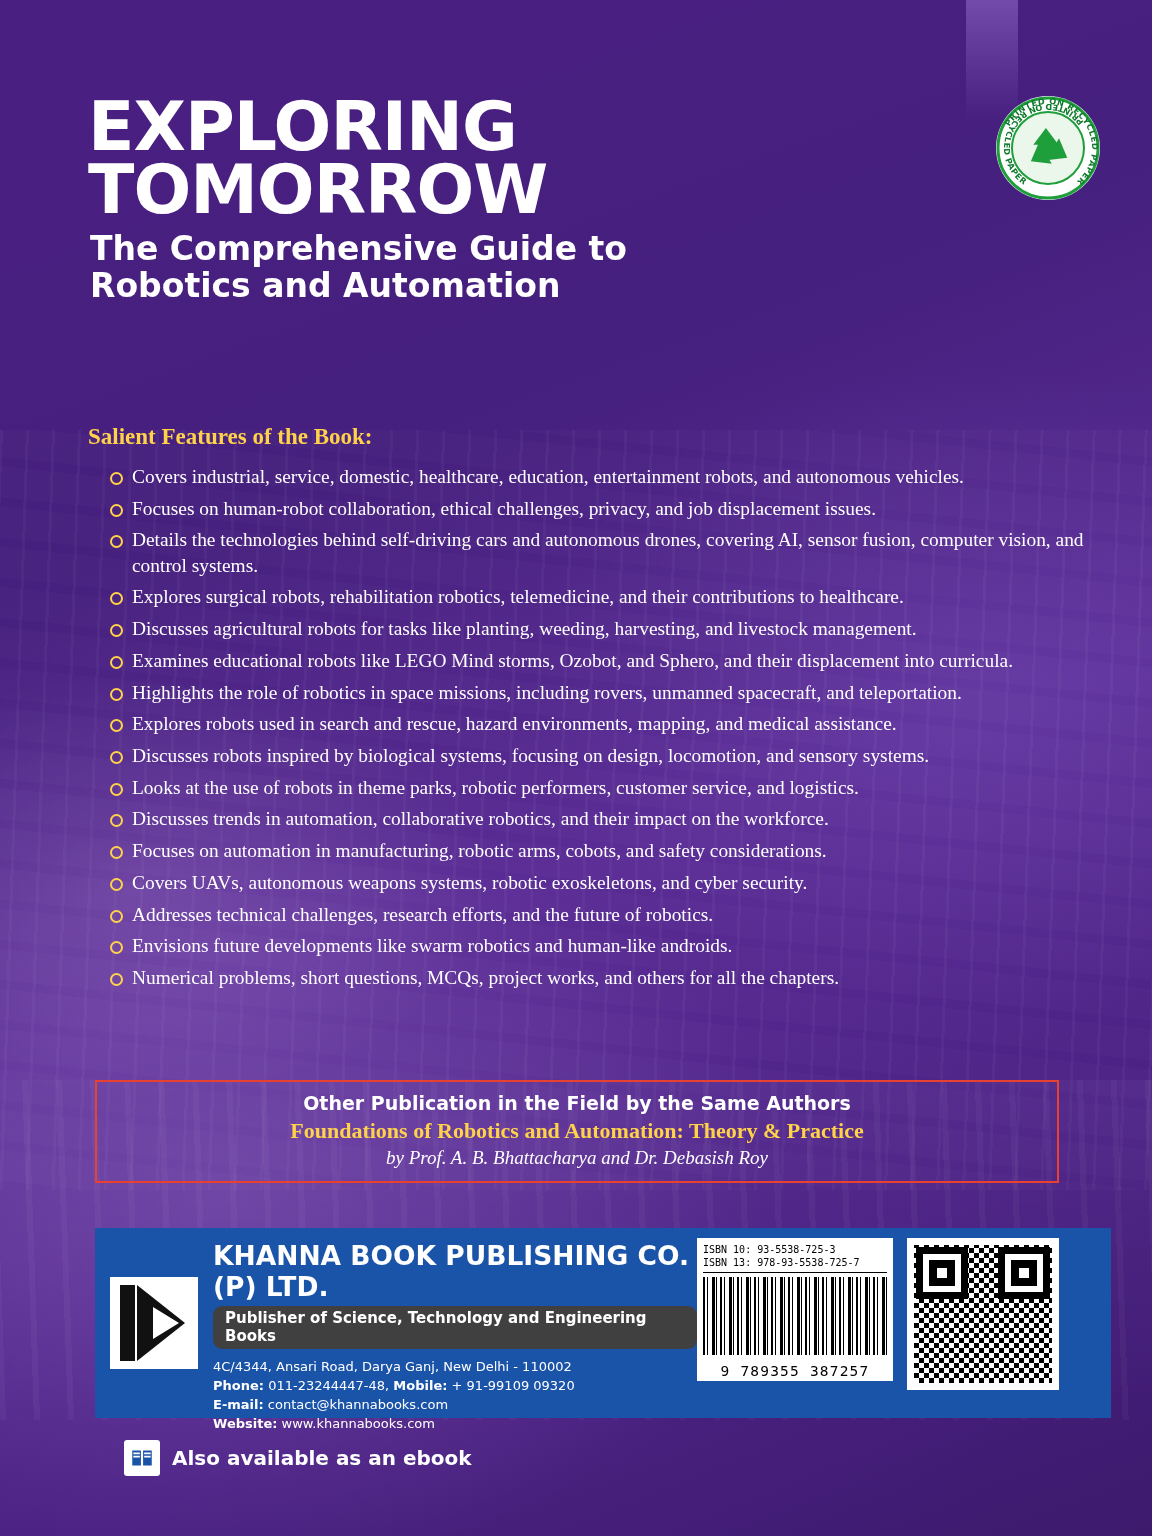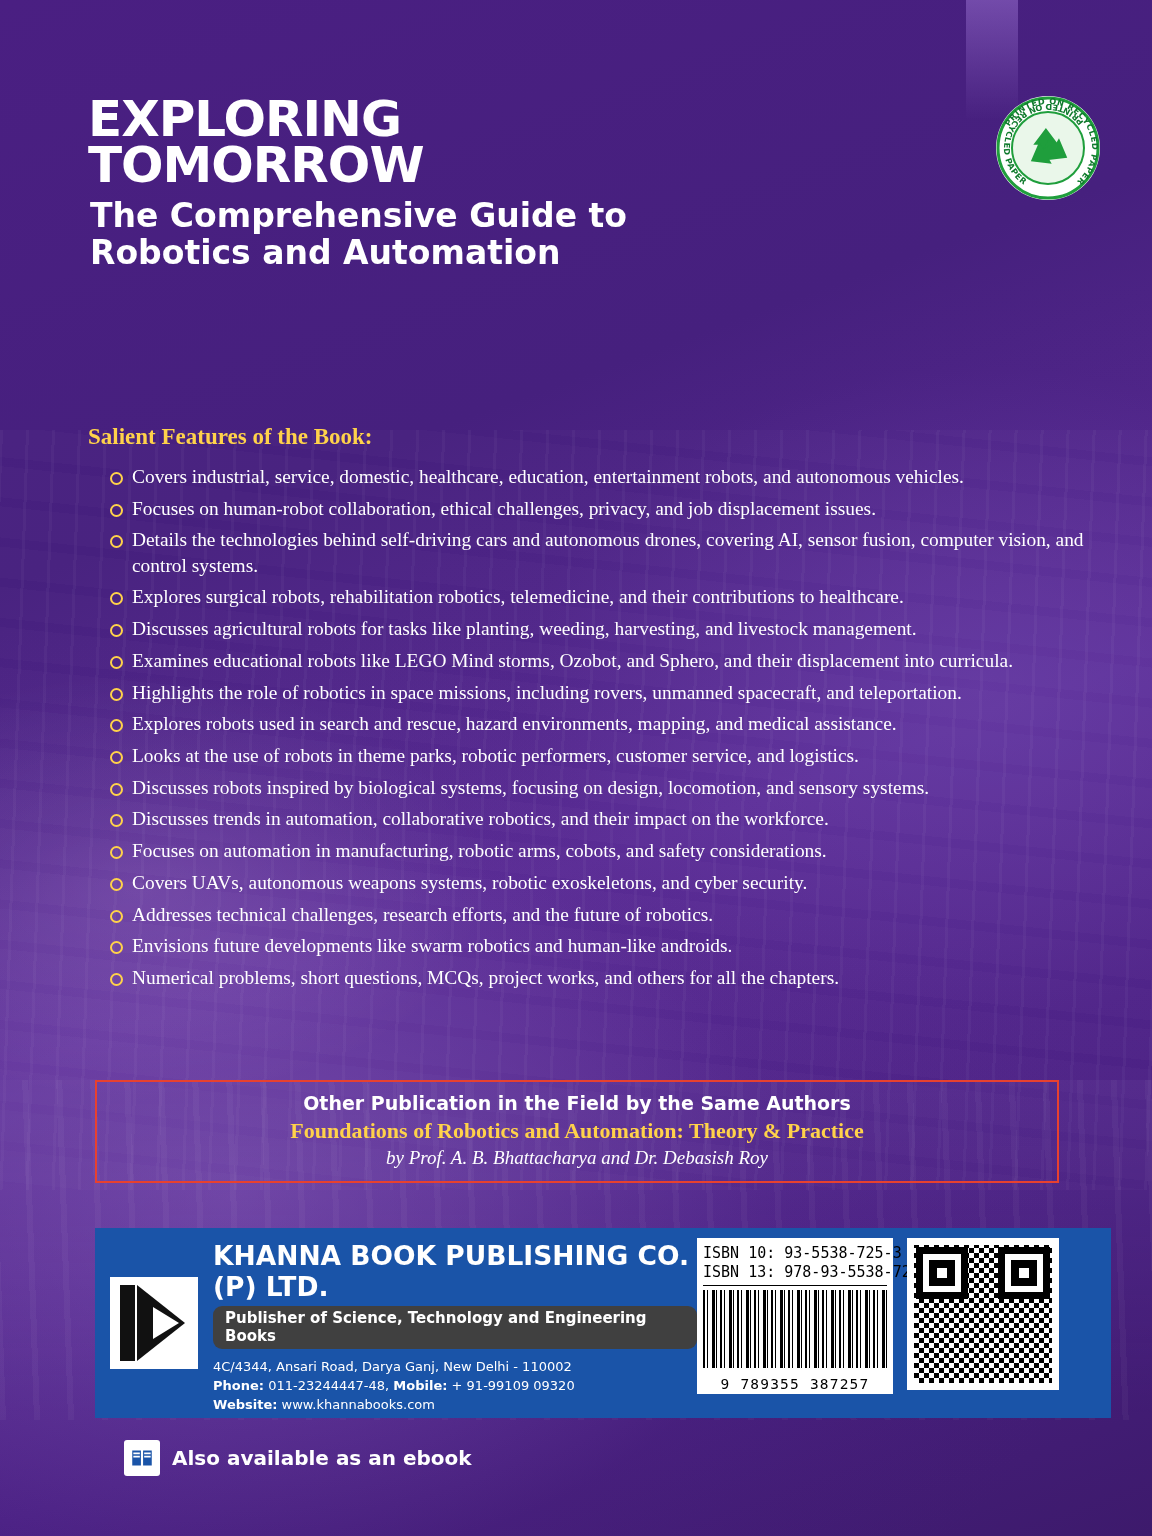--- a/index.html
+++ b/index.html
@@ -57,21 +57,21 @@
   
   .title-block {
     position: absolute;
     left: 88px;
     top: 96px;
     width: 820px;
   }
   .main-title {
     font-family: "DejaVu Sans", sans-serif;
     font-weight: bold;
-    font-size: 50px;
+    font-size: 68px;
     line-height: 0.92;
     letter-spacing: -1px;
     color: #ffffff;
     margin: 0;
     text-transform: uppercase;
   }
   .sub-title {
     font-family: "DejaVu Sans", sans-serif;
     font-weight: bold;
     font-size: 33px;
@@ -242,21 +242,21 @@
     align-items: flex-start;
   }
   .barcode-wrap {
     background: #ffffff;
     width: 196px;
     padding: 6px 6px 2px 6px;
     box-sizing: border-box;
   }
   .isbn-lines {
     font-family: "DejaVu Sans Mono", monospace;
-    font-size: 15px;
+    font-size: 10px;
     color: #000;
     line-height: 1.25;
     border-bottom: 1px solid #000;
     padding-bottom: 3px;
     margin-bottom: 4px;
     white-space: nowrap;
   }
   .barcode {
     height: 78px;
     background-image: repeating-linear-gradient(90deg,
@@ -373,22 +373,22 @@
     <div class="features-heading">Salient Features of the Book:</div>
     <ul class="feature-list">
       <li class="feature-item"><span class="bullet"></span><span>Covers industrial, service, domestic, healthcare, education, entertainment robots, and autonomous vehicles.</span></li>
       <li class="feature-item"><span class="bullet"></span><span>Focuses on human-robot collaboration, ethical challenges, privacy, and job displacement issues.</span></li>
       <li class="feature-item"><span class="bullet"></span><span>Details the technologies behind self-driving cars and autonomous drones, covering AI, sensor fusion, computer vision, and control systems.</span></li>
       <li class="feature-item"><span class="bullet"></span><span>Explores surgical robots, rehabilitation robotics, telemedicine, and their contributions to healthcare.</span></li>
       <li class="feature-item"><span class="bullet"></span><span>Discusses agricultural robots for tasks like planting, weeding, harvesting, and livestock management.</span></li>
       <li class="feature-item"><span class="bullet"></span><span>Examines educational robots like LEGO Mind storms, Ozobot, and Sphero, and their displacement into curricula.</span></li>
       <li class="feature-item"><span class="bullet"></span><span>Highlights the role of robotics in space missions, including rovers, unmanned spacecraft, and teleportation.</span></li>
       <li class="feature-item"><span class="bullet"></span><span>Explores robots used in search and rescue, hazard environments, mapping, and medical assistance.</span></li>
+      <li class="feature-item"><span class="bullet"></span><span>Discusses robots inspired by biological systems, focusing on design, locomotion, and sensory systems.</span></li>
       <li class="feature-item"><span class="bullet"></span><span>Looks at the use of robots in theme parks, robotic performers, customer service, and logistics.</span></li>
-      <li class="feature-item"><span class="bullet"></span><span>Discusses robots inspired by biological systems, focusing on design, locomotion, and sensory systems.</span></li>
       <li class="feature-item"><span class="bullet"></span><span>Discusses trends in automation, collaborative robotics, and their impact on the workforce.</span></li>
       <li class="feature-item"><span class="bullet"></span><span>Focuses on automation in manufacturing, robotic arms, cobots, and safety considerations.</span></li>
       <li class="feature-item"><span class="bullet"></span><span>Covers UAVs, autonomous weapons systems, robotic exoskeletons, and cyber security.</span></li>
       <li class="feature-item"><span class="bullet"></span><span>Addresses technical challenges, research efforts, and the future of robotics.</span></li>
       <li class="feature-item"><span class="bullet"></span><span>Envisions future developments like swarm robotics and human-like androids.</span></li>
       <li class="feature-item"><span class="bullet"></span><span>Numerical problems, short questions, MCQs, project works, and others for all the chapters.</span></li>
     </ul>
   </div>
 
   <div class="other-pub">
@@ -409,20 +409,24 @@
       <div class="pub-name">KHANNA BOOK PUBLISHING CO. (P) LTD.</div>
       <div class="pub-tagline">Publisher of Science, Technology and Engineering Books</div>
       <div class="pub-line">4C/4344, Ansari Road, Darya Ganj, New Delhi - 110002</div>
       <div class="pub-line">
         <b>Phone:</b>
         <span>011-23244447-48,</span>
         <b>Mobile:</b>
         <span>+ 91-99109 09320</span>
       </div>
       <div class="pub-line">
+        <b>E-mail:</b>
+        <span>contact@khannabooks.com</span>
+      </div>
+      <div class="pub-line">
         <b>Website:</b>
         <span>www.khannabooks.com</span>
       </div>
     </div>
     <div class="pub-codes">
       <div class="barcode-wrap">
         <div class="isbn-lines">
           <div>ISBN 10: 93-5538-725-3</div>
           <div>ISBN 13: 978-93-5538-725-7</div>
         </div>

